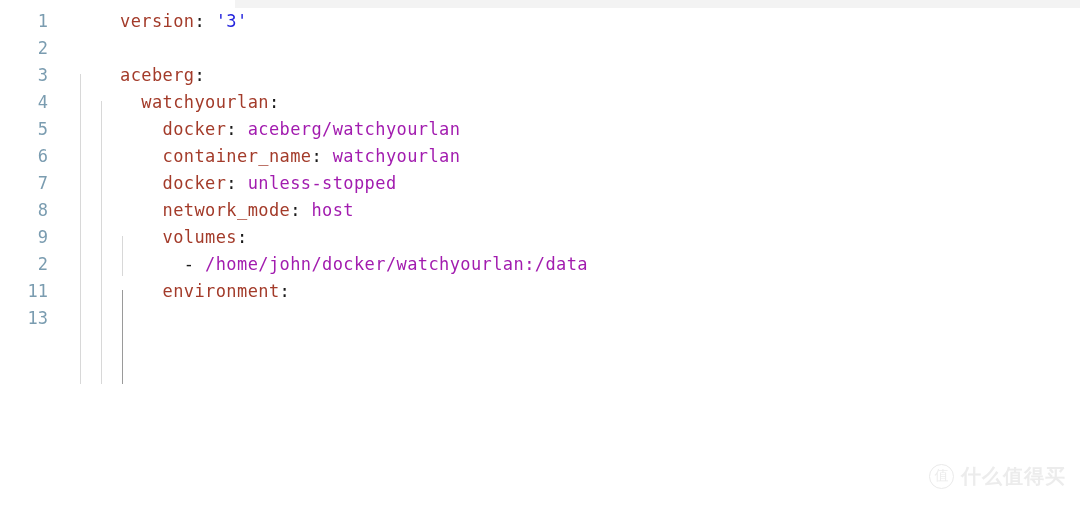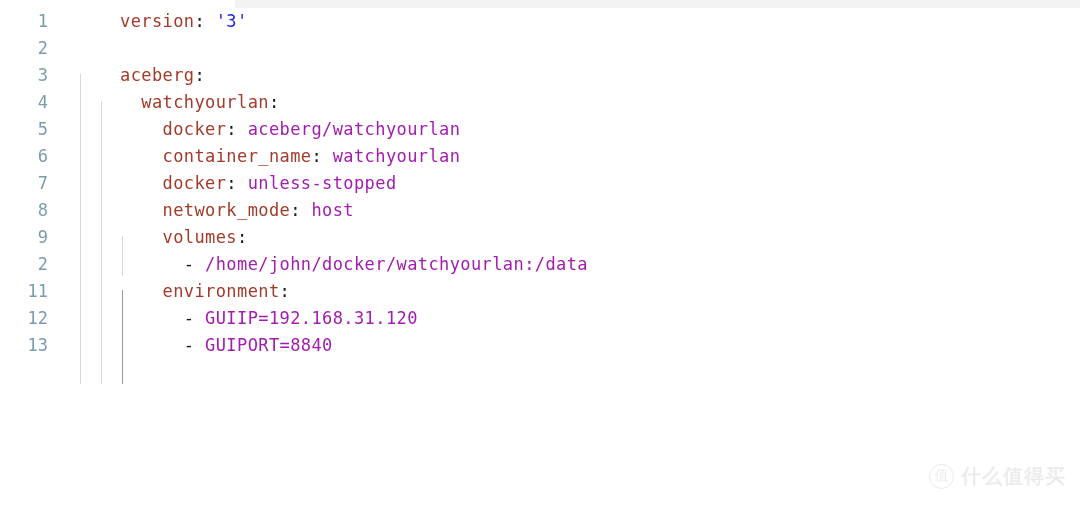--- a/index.html
+++ b/index.html
@@ -170,22 +170,21 @@
       <div class="line"><div class="line-no">2</div><div class="line-text"></div></div>
       <div class="line"><div class="line-no">3</div><div class="line-text"><span class="k">aceberg</span><span class="p">:</span></div></div>
       <div class="line"><div class="line-no">4</div><div class="line-text"><span class="p">  </span><span class="k">watchyourlan</span><span class="p">:</span></div></div>
       <div class="line"><div class="line-no">5</div><div class="line-text"><span class="p">    </span><span class="k">docker</span><span class="p">: </span><span class="v">aceberg/watchyourlan</span></div></div>
       <div class="line"><div class="line-no">6</div><div class="line-text"><span class="p">    </span><span class="k">container_name</span><span class="p">: </span><span class="v">watchyourlan</span></div></div>
       <div class="line"><div class="line-no">7</div><div class="line-text"><span class="p">    </span><span class="k">docker</span><span class="p">: </span><span class="v">unless-stopped</span></div></div>
       <div class="line"><div class="line-no">8</div><div class="line-text"><span class="p">    </span><span class="k">network_mode</span><span class="p">: </span><span class="v">host</span></div></div>
       <div class="line"><div class="line-no">9</div><div class="line-text"><span class="p">    </span><span class="k">volumes</span><span class="p">:</span></div></div>
       <div class="line"><div class="line-no">2</div><div class="line-text"><span class="p">      - </span><span class="v">/home/john/docker/watchyourlan:/data</span></div></div>
       <div class="line"><div class="line-no">11</div><div class="line-text"><span class="p">    </span><span class="k">environment</span><span class="p">:</span></div></div>
-      <div class="line"><div class="line-no">12</div><div class="line-text"><span class="p">      - </span><span class="v">GUIIP=192.168.31.120</span></div></div>
-      <div class="line"><div class="line-no">13</div><div class="line-text"><span class="p">      - </span><span class="v">GUIPORT=8840</span></div></div>
+      <div class="line"><div class="line-no">13</div></div>
     </div>
 
   <div class="watermark">
     <div class="wm-badge">值</div>
     <div class="wm-text">什么值得买</div>
   </div>
 
 </div>
 
 </body></html>

